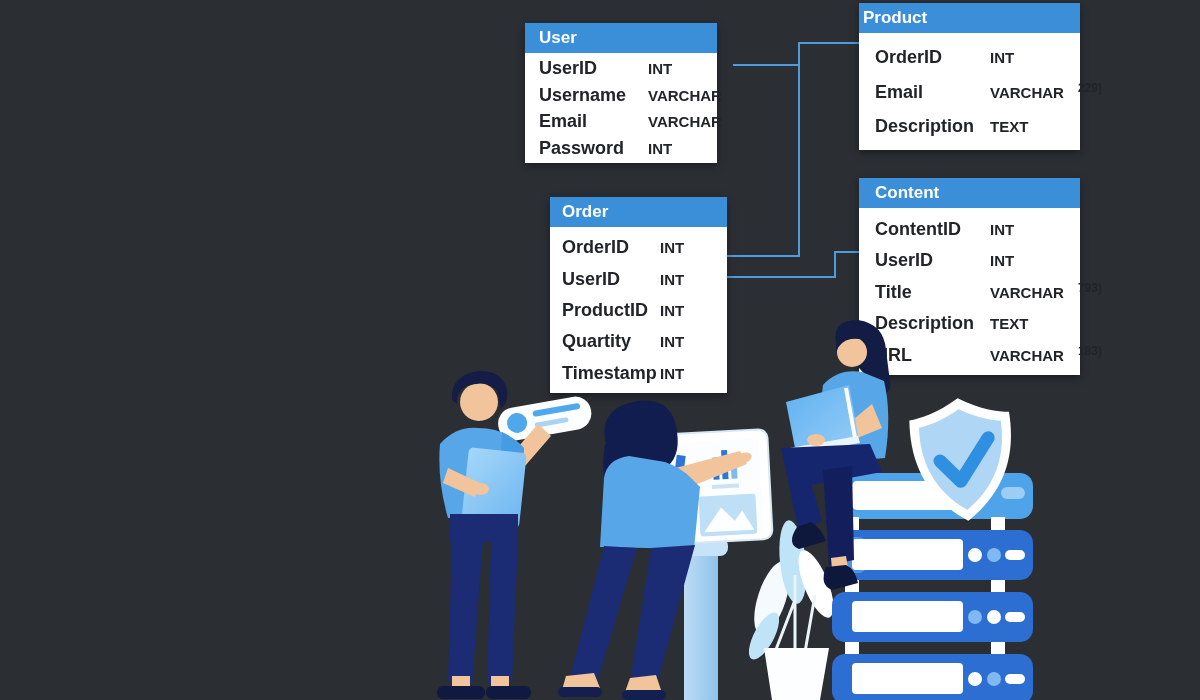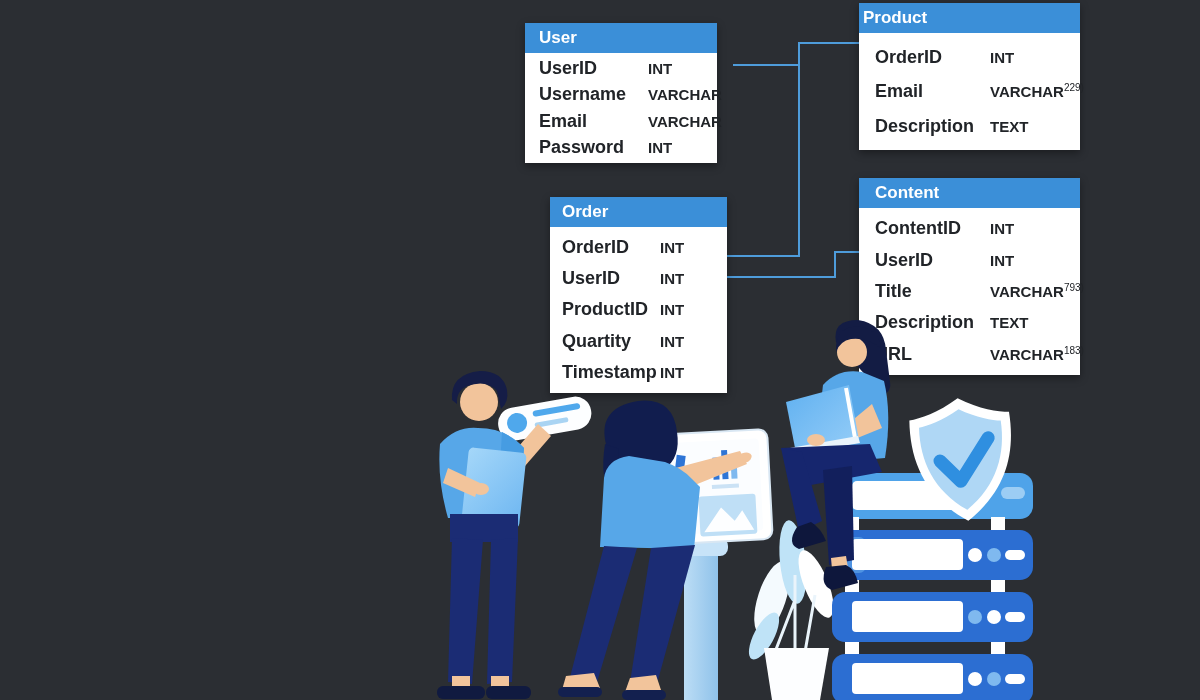--- a/index.html
+++ b/index.html
@@ -20,21 +20,21 @@
   
   .conn{position:absolute;background:#4E9CDB;z-index:1;}
   
   .dbtable{position:absolute;background:#FFFFFF;z-index:2;box-shadow:0 3px 8px rgba(0,0,0,.38);}
   .dbtable .hdr{height:30px;background:#3B8FD8;color:#fff;display:flex;align-items:center;}
   .dbtable .hdr span{font-size:17px;font-weight:700;}
   .dbtable .body{display:flex;flex-direction:column;justify-content:space-evenly;box-sizing:border-box;}
   .trow{display:flex;align-items:baseline;color:#212428;}
   .cname{font-size:18px;font-weight:700;flex:none;}
   .ctype{font-size:15px;font-weight:700;flex:1;white-space:nowrap;}
-  .tsup{font-size:10px;font-weight:400;vertical-align:6px;margin-left:0;}
+  .tsup{font-size:12px;font-weight:700;vertical-align:6px;margin-left:14px;}
   .t-user   {left:525px;top:23px; width:192px;height:140px;}
   .t-user .hdr{padding-left:14px;}   .t-user .body{height:110px;padding-left:14px;}  .t-user .cname{width:109px;}
   .t-order  {left:538px;top:197px;width:177px;height:196px;margin-left:12px;}
   .t-order .hdr{padding-left:12px;}  .t-order .body{height:166px;padding-left:12px;} .t-order .cname{width:98px;}
   .t-product{left:859px;top:3px;  width:221px;height:147px;}
   .t-product .hdr{padding-left:4px;}.t-product .body{height:117px;padding-left:16px;}.t-product .cname{width:115px;}
   .t-content{left:859px;top:178px;width:221px;height:197px;}
   .t-content .hdr{padding-left:16px;}.t-content .body{height:167px;padding-left:16px;}.t-content .cname{width:115px;}
   
   .illus{position:absolute;left:0;top:0;width:1200px;height:700px;z-index:3;pointer-events:none;}

